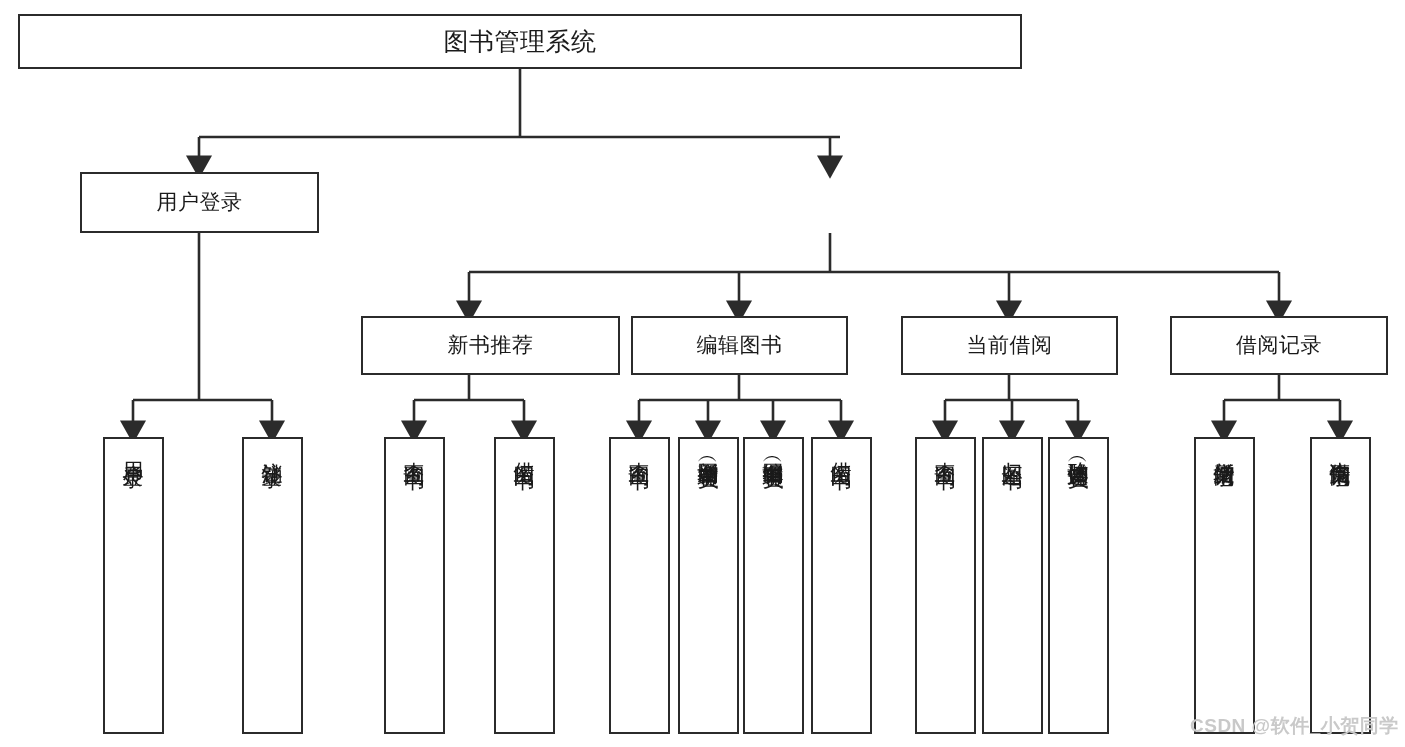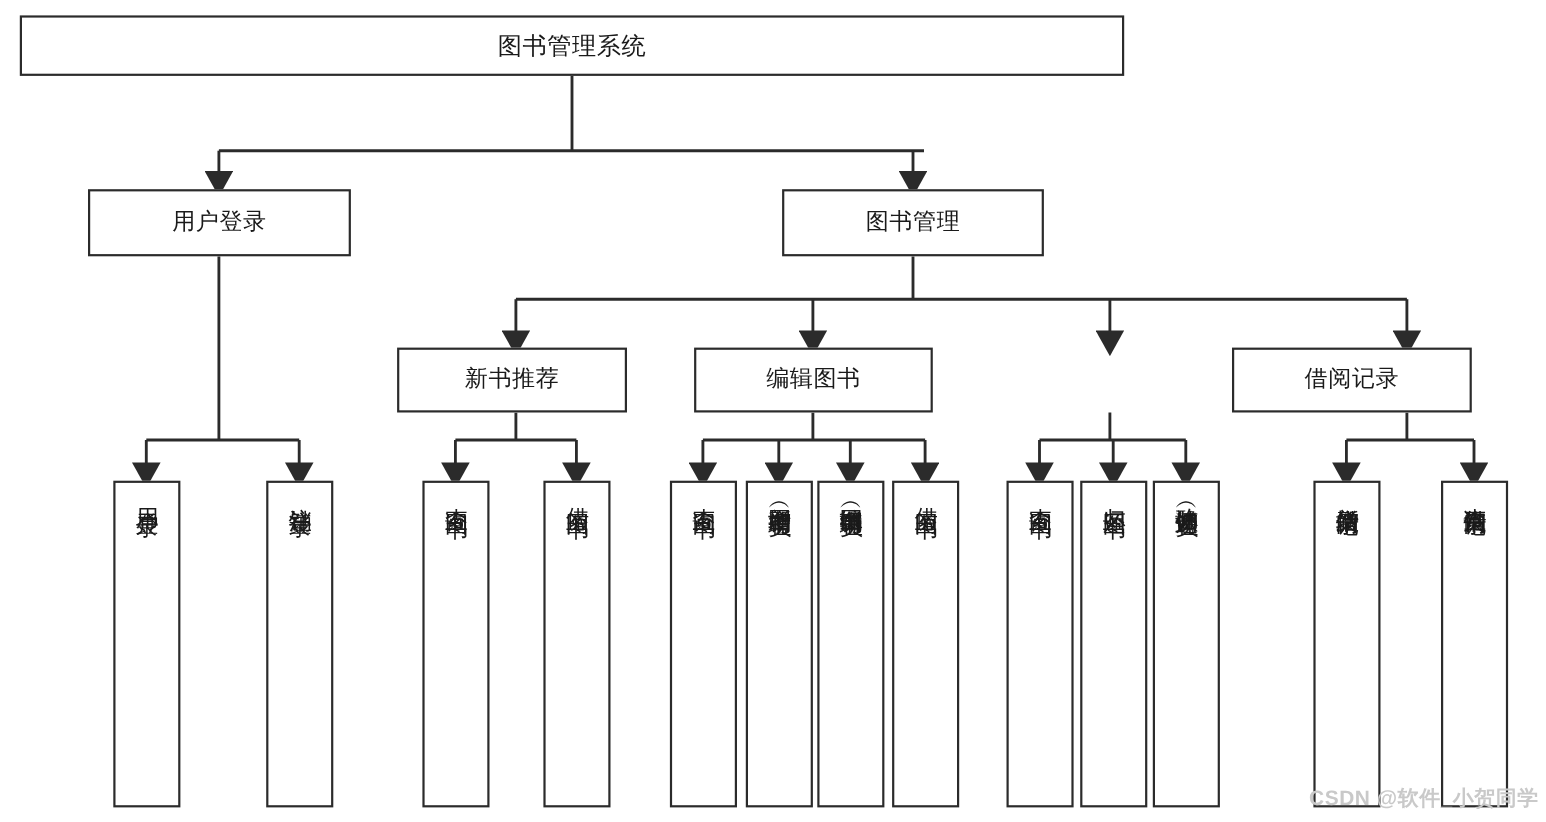--- a/index.html
+++ b/index.html
@@ -39,21 +39,21 @@
     display: block;
     text-align: center;
     line-height: 1.18;
     letter-spacing: 0.5px;
     white-space: nowrap;
   }
   .node.horizontal .node-label {
     font-size: 21px;
   }
   .node.root .node-label {
-    font-size: 22px;
+    font-size: 25px;
   }
   .node.vertical {
     align-items: flex-start;
     justify-content: center;
     padding-top: 6px;
   }
   .node.vertical .node-label {
     writing-mode: vertical-rl;
     text-orientation: upright;
     font-size: 21px;
@@ -129,31 +129,31 @@
     </g>
   </svg>
 
   <div class="node root horizontal" style="left:18px; top:14px; width:1004px; height:55px;">
     <span class="node-label">图书管理系统</span>
   </div>
 
   <div class="node horizontal" style="left:80px; top:172px; width:239px; height:61px;">
     <span class="node-label">用户登录</span>
   </div>
-  <div class="node horizontal" style="left:711px; top:172px; width:238px; height:61px;">
-    <span class="node-label">图书管理</span>
-  </div>
-
-  <div class="node horizontal" style="left:361px; top:316px; width:209px; height:59px;">
+
+  <div class="node horizontal" style="left:361px; top:316px; width:259px; height:59px;">
     <span class="node-label">新书推荐</span>
   </div>
   <div class="node horizontal" style="left:631px; top:316px; width:217px; height:59px;">
     <span class="node-label">编辑图书</span>
   </div>
-  <div class="node horizontal" style="left:1120px; top:316px; width:218px; height:59px;">
+  <div class="node horizontal" style="left:901px; top:316px; width:217px; height:59px;">
+    <span class="node-label">当前借阅</span>
+  </div>
+  <div class="node horizontal" style="left:1170px; top:316px; width:218px; height:59px;">
     <span class="node-label">借阅记录</span>
   </div>
 
   <div class="node vertical" style="left:103px; top:437px; width:61px; height:297px;">
     <span class="node-label">用户登录</span>
   </div>
   <div class="node vertical" style="left:242px; top:437px; width:61px; height:297px;">
     <span class="node-label">注销登录</span>
   </div>
 

